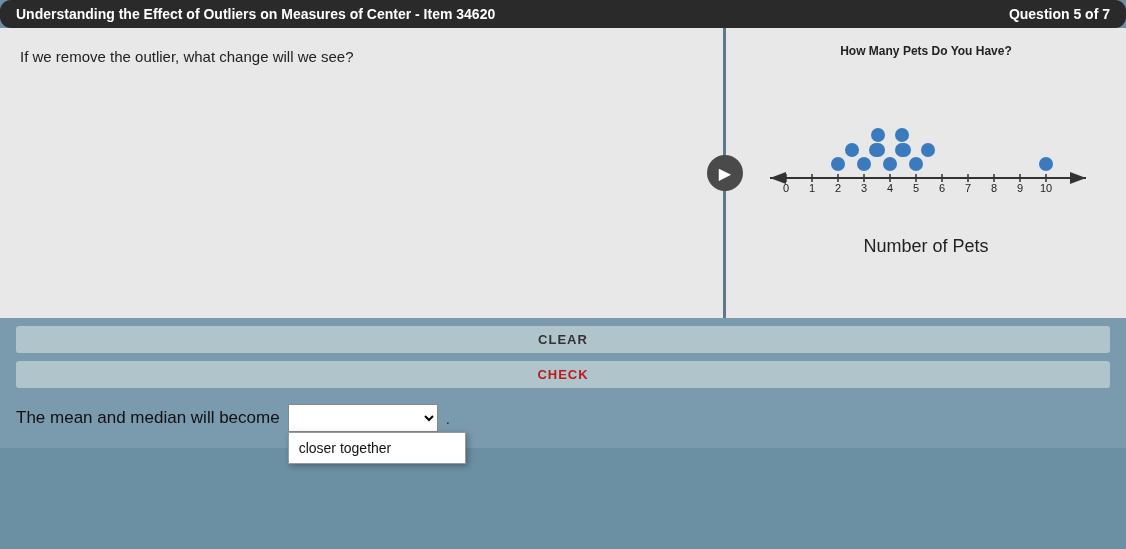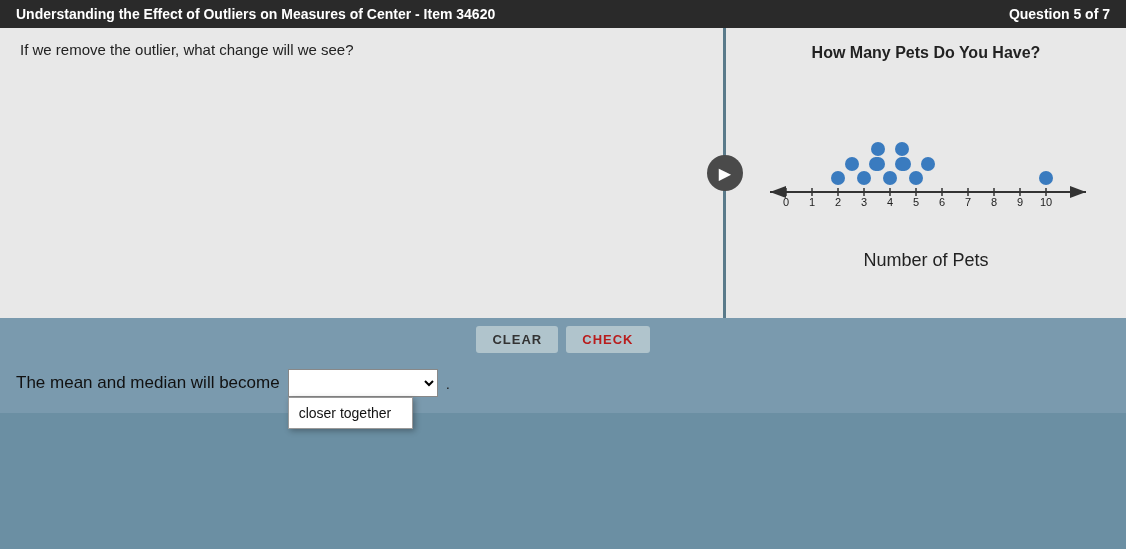--- a/index.html
+++ b/index.html
@@ -15,34 +15,35 @@
     
     .top-bar {
       background: #2a2a2a;
       color: #fff;
       display: flex;
       justify-content: space-between;
       align-items: center;
       padding: 6px 16px;
       font-size: 14px;
       font-weight: bold;
+      border-radius: 11px;
     }
 
     
     .main-area {
       display: flex;
       height: 290px;
       margin: 0;
     }
 
     
     .left-panel {
       background: #e8e8e8;
       flex: 1;
-      padding: 13px 20px;
+      padding: 20px 20px;
       position: relative;
       border-right: 3px solid #5a7a8a;
     }
 
     .question-text {
       font-size: 15px;
       color: #222;
       font-weight: normal;
     }
 
@@ -69,24 +70,24 @@
     .right-panel {
       background: #e8e8e8;
       width: 400px;
       padding: 16px 20px;
       display: flex;
       flex-direction: column;
       align-items: center;
     }
 
     .chart-title {
-      font-size: 16px;
+      font-size: 12px;
       font-weight: bold;
       color: #222;
-      margin-bottom: 20px;
+      margin-bottom: 10px;
       text-align: center;
     }
 
     
     .dot-plot-container {
       width: 340px;
       position: relative;
     }
 
     .dot-plot-svg {
@@ -98,20 +99,21 @@
       font-size: 18px;
       color: #222;
       margin-top: 4px;
     }
 
     .action-buttons {
       display: flex;
       justify-content: center;
       gap: 8px;
       margin-bottom: 16px;
+      flex-direction: column;
     }
 
     .btn-clear, .btn-check {
       padding: 6px 16px;
       font-size: 13px;
       font-weight: bold;
       cursor: pointer;
       border: none;
       border-radius: 3px;
       letter-spacing: 1px;
@@ -157,21 +159,21 @@
       background: white;
       cursor: pointer;
       appearance: auto;
     }
 
     
     .dropdown-menu {
       position: absolute;
       top: 28px;
       left: 0;
-      width: 125px;
+      width: 178px;
       background: white;
       border: 1px solid #999;
       z-index: 100;
       box-shadow: 2px 2px 6px rgba(0,0,0,0.3);
     }
 
     .dropdown-menu .menu-item {
       padding: 7px 10px;
       font-size: 14px;
       color: #111;

